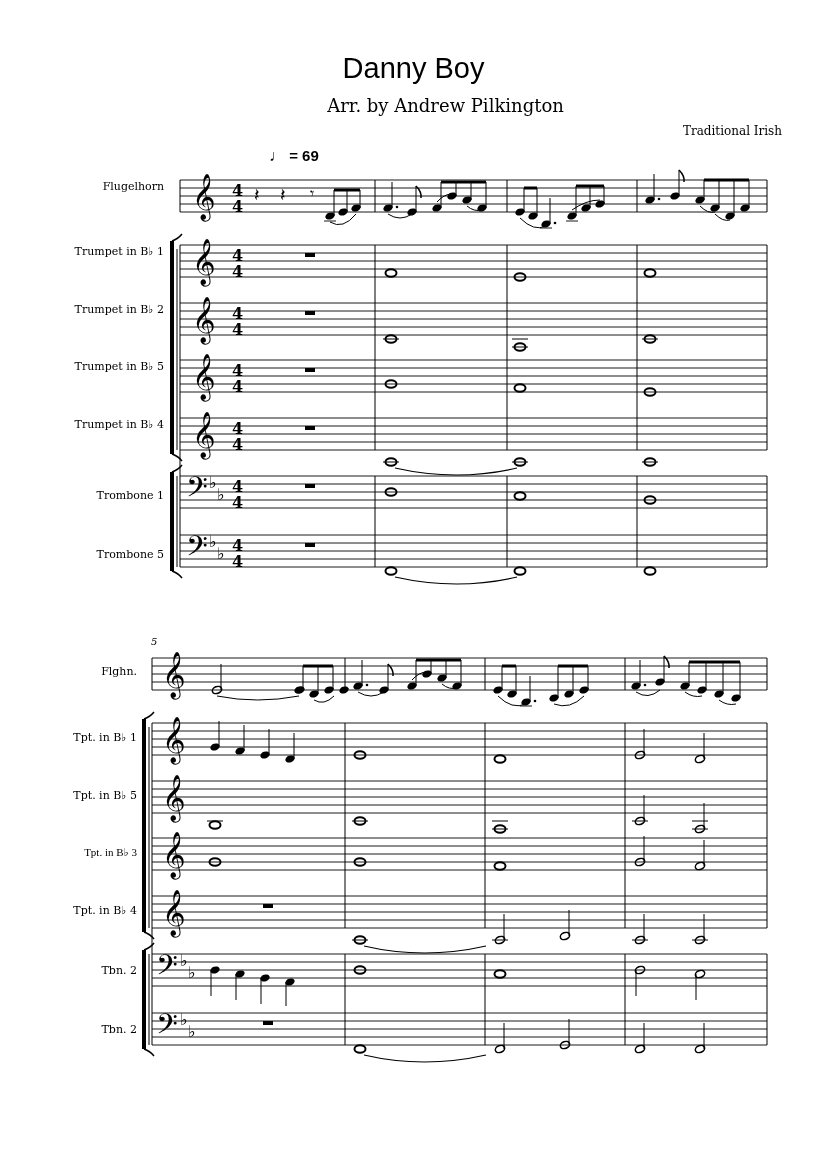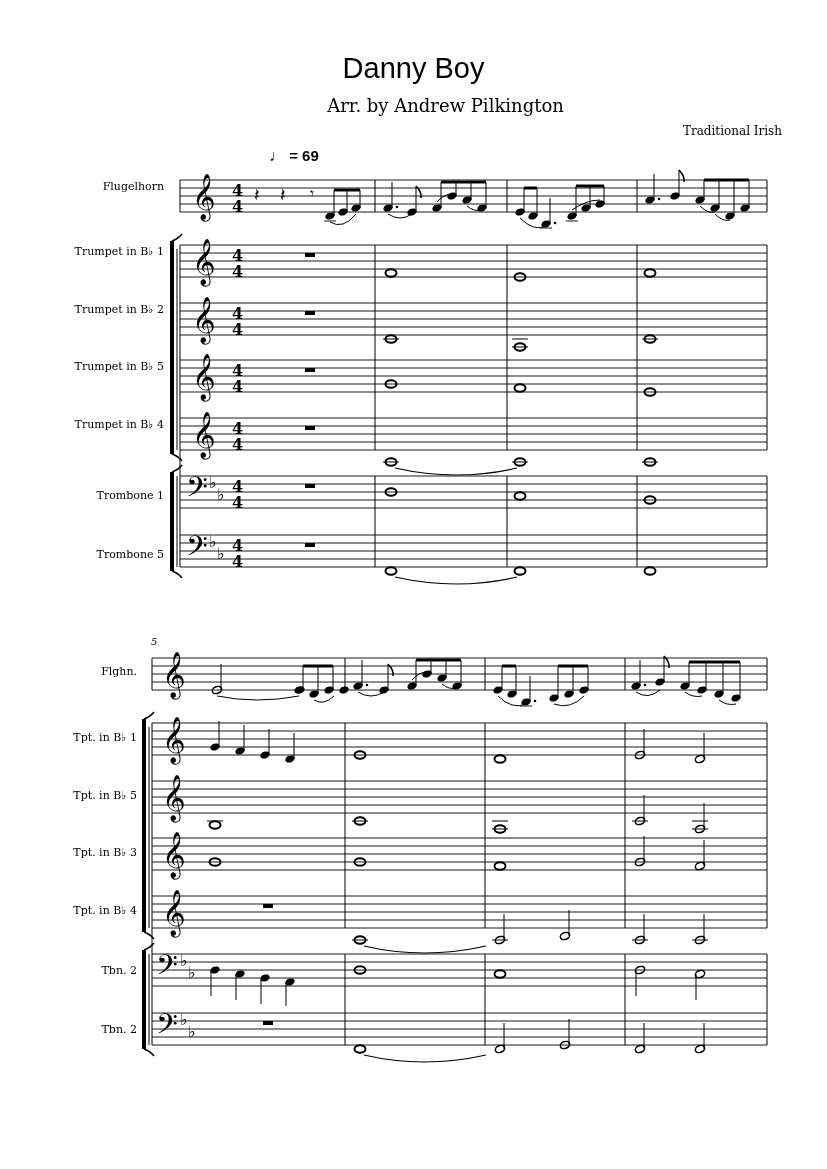--- a/index.html
+++ b/index.html
@@ -28,21 +28,21 @@
 <div class="label" style="right:663px; top:303px;">Trumpet in B♭ 2</div>
 <div class="label" style="right:663px; top:360px;">Trumpet in B♭ 5</div>
 <div class="label" style="right:663px; top:418px;">Trumpet in B♭ 4</div>
 <div class="label" style="right:663px; top:489px;">Trombone 1</div>
 <div class="label" style="right:663px; top:548px;">Trombone 5</div>
 
 <div class="measure-num" style="left:151px; top:636px;">5</div>
 <div class="label" style="right:690px; top:665px;">Flghn.</div>
 <div class="label" style="right:690px; top:731px;margin-left:36px;">Tpt. in B♭ 1</div>
 <div class="label" style="right:690px; top:789px;">Tpt. in B♭ 5</div>
-<div class="label" style="right:690px; top:846px;">Tpt. in B♭ 3</div>
+<div class="label" style="right:690px; top:846px;font-family:Liberation Serif, serif;">Tpt. in B♭ 3</div>
 <div class="label" style="right:690px; top:904px;">Tpt. in B♭ 4</div>
 <div class="label" style="right:690px; top:964px;">Tbn. 2</div>
 <div class="label" style="right:690px; top:1023px;">Tbn. 2</div>
 
 <svg class="score" width="827" height="1169" viewBox="0 0 827 1169" xmlns="http://www.w3.org/2000/svg">
   <defs>
 
     <g id="lines1">
         <path d="M0 0H587M0 8H587M0 16H587M0 24H587M0 32H587" stroke="#000" stroke-width="0.9"></path>
       </g>

